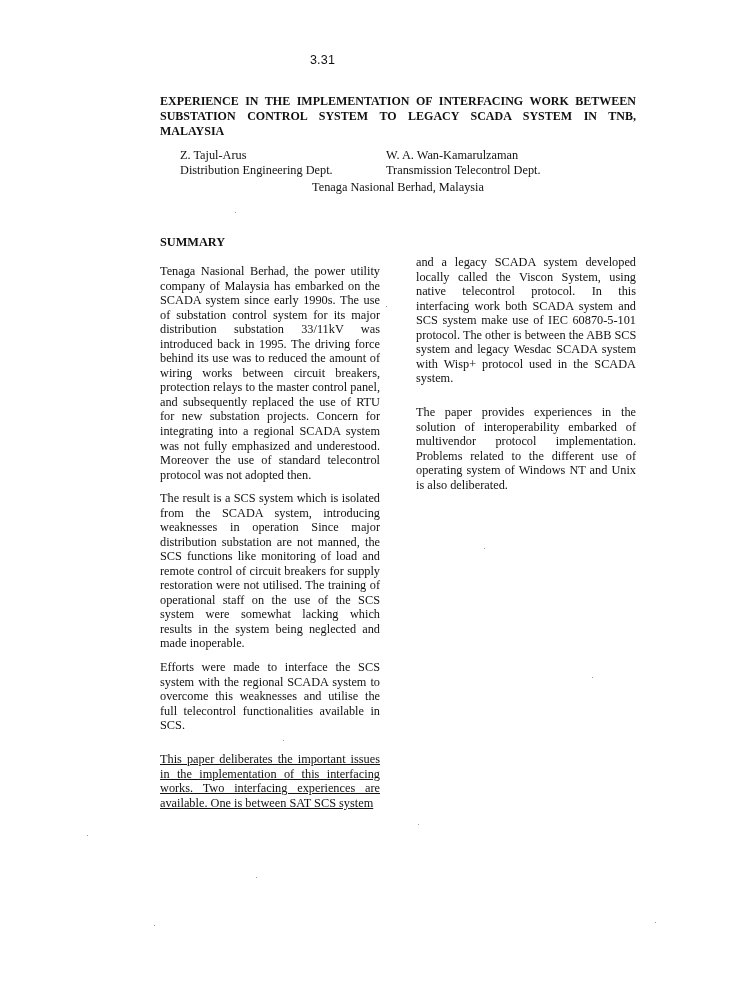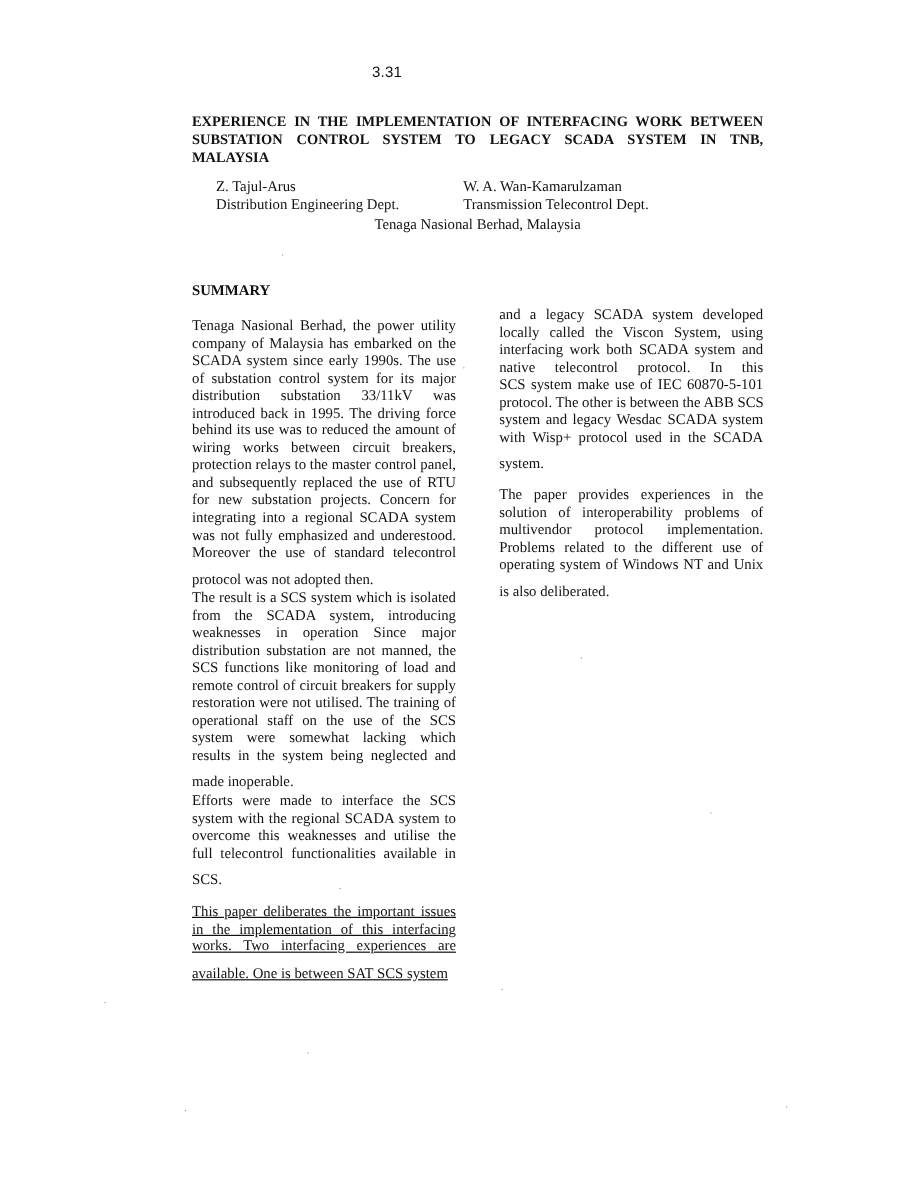--- a/index.html
+++ b/index.html
@@ -88,21 +88,20 @@
   }
   .para .ln {
     display: block;
     text-align: justify;
     text-align-last: justify;
     white-space: nowrap;
     height: 14.55px;
   }
   .para .ln.last {
     text-align-last: left;
-    margin-top: 8px;
   }
   .speck {
     position: absolute;
     width: 1px;
     height: 1px;
     background: #999;
   }
 </style>
 </head>
 <body>
@@ -177,32 +176,32 @@
       <span class="ln">in the implementation of this interfacing</span>
       <span class="ln">works. Two interfacing experiences are</span>
       <span class="ln last">available. One is  between SAT SCS system</span>
     </div>
   </div>
 
   <div class="col right" style="top:255px;">
     <div class="para" style="top:0px;">
       <span class="ln">and a legacy SCADA system developed</span>
       <span class="ln">locally called the Viscon System, using</span>
+      <span class="ln">native telecontrol protocol. In this</span>
       <span class="ln">interfacing work both SCADA system and</span>
-      <span class="ln">native telecontrol protocol. In this</span>
       <span class="ln">SCS system make use of IEC 60870-5-101</span>
       <span class="ln">protocol. The other is between the ABB SCS</span>
       <span class="ln">system and legacy Wesdac SCADA system</span>
       <span class="ln">with Wisp+ protocol used in the SCADA</span>
       <span class="ln last">system.</span>
     </div>
 
     <div class="para" style="top:150px;">
       <span class="ln">The paper  provides experiences in the</span>
-      <span class="ln">solution of interoperability problems of</span>
+      <span class="ln">solution of interoperability embarked of</span>
       <span class="ln">multivendor protocol implementation.</span>
       <span class="ln">Problems related to the different use of</span>
       <span class="ln">operating system of Windows NT and Unix</span>
       <span class="ln last">is also deliberated.</span>
     </div>
   </div>
 
   <div class="speck" style="left:386px;top:306px;"></div>
   <div class="speck" style="left:484px;top:548px;"></div>
   <div class="speck" style="left:283px;top:740px;"></div>

